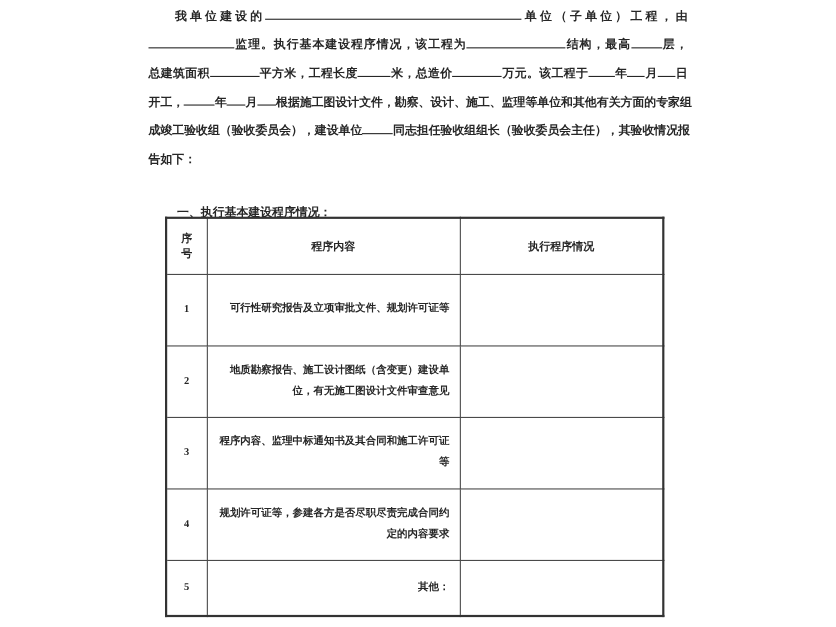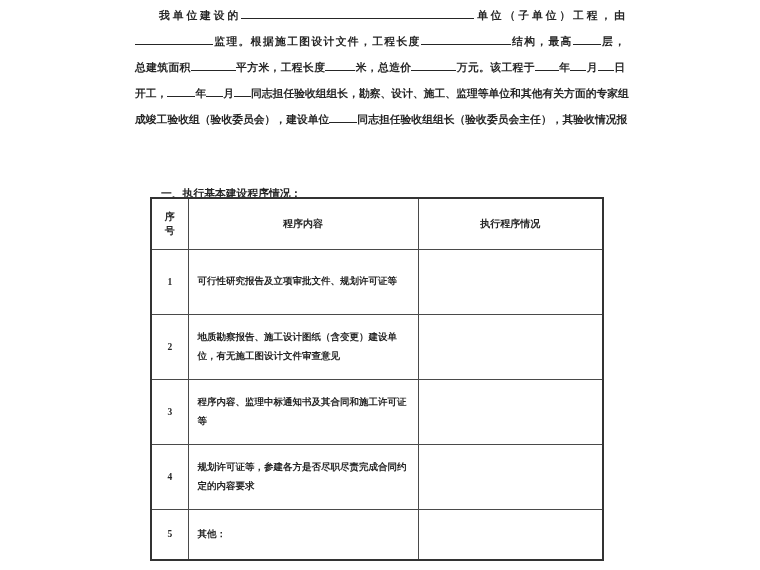--- a/index.html
+++ b/index.html
@@ -61,34 +61,35 @@
     font-weight:bold;
     color:var(--ink);
     vertical-align:middle;
     padding:0 9px;
   }
   .tbl thead tr{height:51px;margin-left:40px;}
   .tbl thead th{text-align:center;font-size:10px;}
   .tbl tbody tr{height:65px;}
   .tbl tbody tr:last-child{height:51px;}
   .tbl td.c-no{text-align:center;}
-  .tbl td.c-content{text-align:left;line-height:1.9;}
+  .tbl td.c-content{text-align:right;line-height:1.9;}
   .tbl td.c-status{}
 </style>
 </head>
 <body>
 
 <div class="page">
 
   <div class="para">
       <div class="line justify indent"><span>我单位建设的</span><span class="blank" style="width: 233px;"></span><span>单位（子单位）工程，由</span></div>
-      <div class="line justify"><span class="blank" style="width: 78px;"></span><span>监理。根据施工图设计文件，工程长度</span><span class="blank" style="width: 90px;"></span><span>结构，最高</span><span class="blank" style="width: 28px;"></span><span>层，</span></div>
+      <div class="line justify"><span class="blank" style="width: 78px;"></span><span>监理。执行基本建设程序情况，该工程为</span><span class="blank" style="width: 90px;"></span><span>结构，最高</span><span class="blank" style="width: 28px;"></span><span>层，</span></div>
       <div class="line justify"><span>总建筑面积</span><span class="blank" style="width: 45px;"></span><span>平方米，工程长度</span><span class="blank" style="width: 30px;"></span><span>米，总造价</span><span class="blank" style="width: 45px;"></span><span>万元。该工程于</span><span class="blank" style="width: 24px;"></span><span>年</span><span class="blank" style="width: 16px;"></span><span>月</span><span class="blank" style="width: 16px;"></span><span>日</span></div>
-      <div class="line justify"><span>开工，</span><span class="blank" style="width: 28px;"></span><span>年</span><span class="blank" style="width: 17px;"></span><span>月</span><span class="blank" style="width: 17px;"></span><span>同志担任验收组组长，勘察、设计、施工、监理等单位和其他有关方面的专家组</span></div>
+      <div class="line justify"><span>开工，</span><span class="blank" style="width: 28px;"></span><span>年</span><span class="blank" style="width: 17px;"></span><span>月</span><span class="blank" style="width: 17px;"></span><span>根据施工图设计文件，勘察、设计、施工、监理等单位和其他有关方面的专家组</span></div>
       <div class="line justify"><span>成竣工验收组（验收委员会），建设单位</span><span class="blank" style="width: 28px;"></span><span>同志担任验收组组长（验收委员会主任），其验收情况报</span></div>
+      <div class="line"><span>告如下：</span></div>
     </div>
 
   <div class="heading">一、执行基本建设程序情况：</div>
 
   <table class="tbl">
     <colgroup>
       <col class="c1">
         <col class="c2">
         <col class="c3">
     </colgroup>

